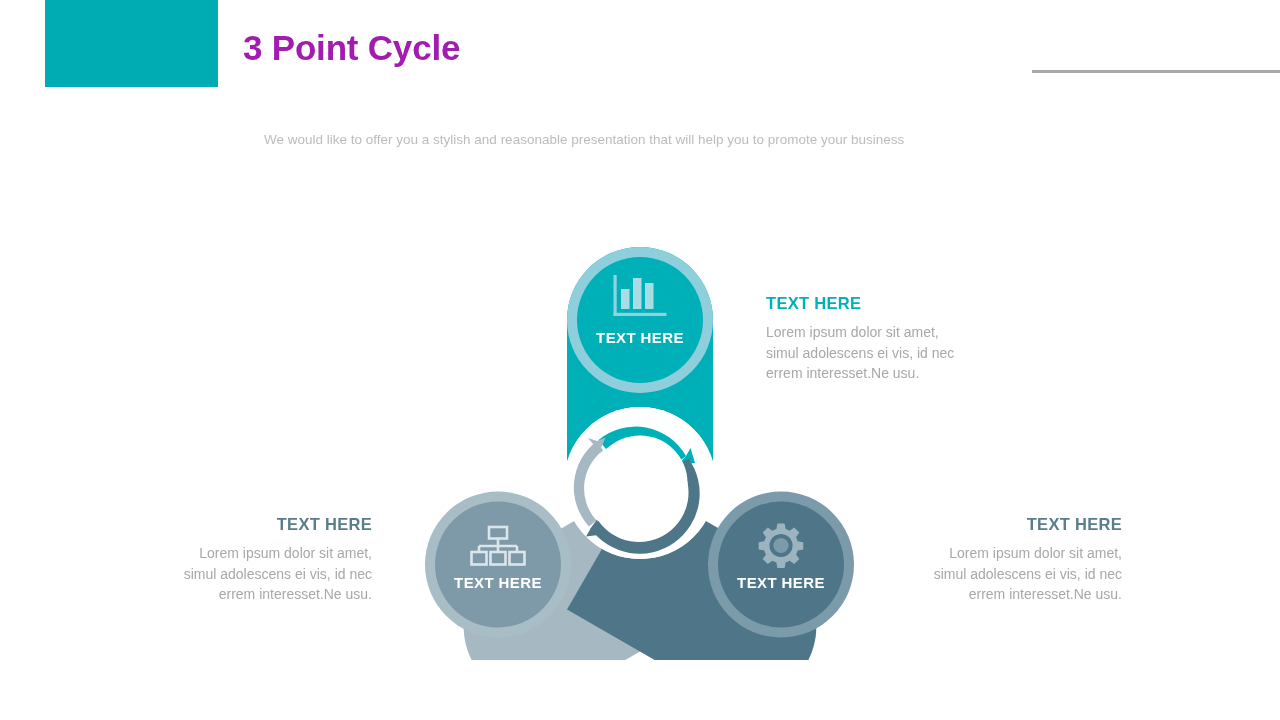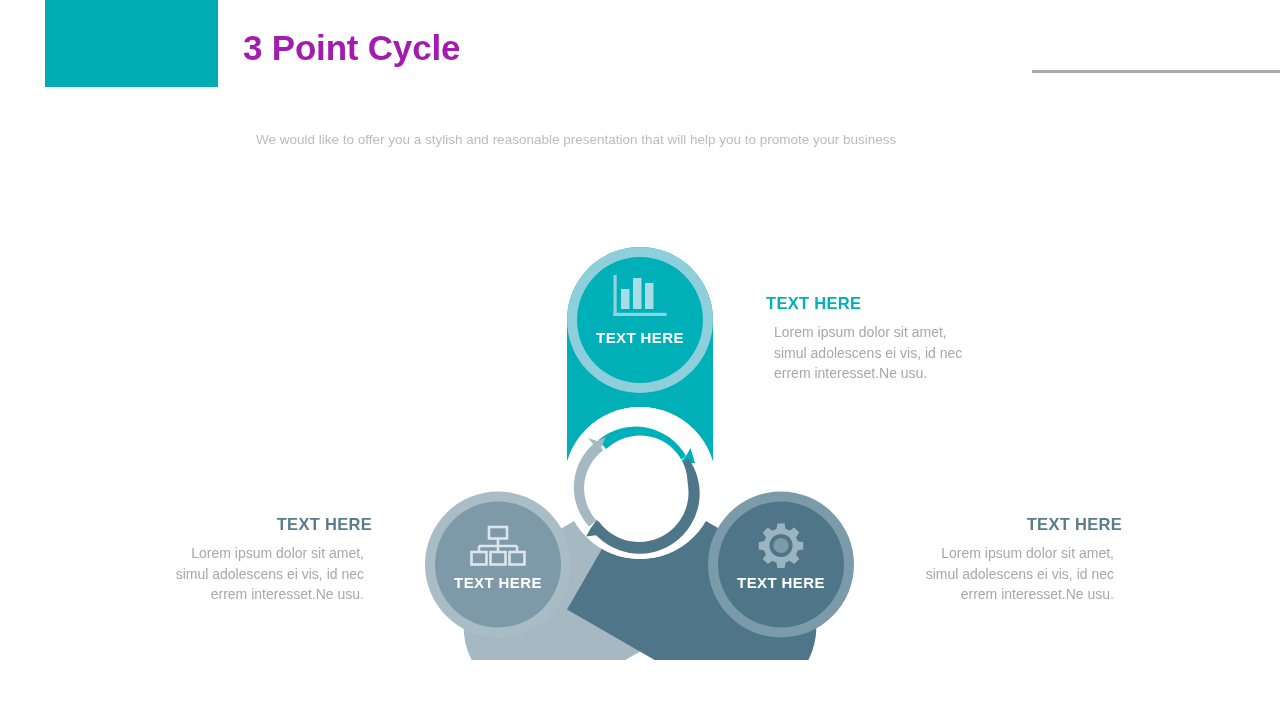--- a/index.html
+++ b/index.html
@@ -29,21 +29,21 @@
     left: 243px;
     top: 28px;
     font-size: 35px;
     font-weight: bold;
     color: #a21caf;
     letter-spacing: -0.2px;
     white-space: nowrap;
   }
   #page-subtitle {
     position: absolute;
-    left: 256px;
+    left: 264px;
     top: 132px;
     font-size: 13.5px;
     color: #bcbcbc;
     white-space: nowrap;
   }
   #header-rule {
     position: absolute;
     left: 1032px;
     top: 70px;
     width: 248px;
@@ -74,21 +74,21 @@
   .callout .c-title {
     font-size: 16.5px;
     font-weight: bold;
     letter-spacing: 0.3px;
     margin: 0 0 9px 0;
   }
   .callout .c-body {
     font-size: 14px;
     line-height: 1.47;
     color: #a8a8a8;
-    margin: 8px;
+    margin: 0;
     white-space: pre-line;
   }
 
   #callout-top-right { left: 766px; top: 294px; width: 230px; text-align: left; }
   #callout-top-right .c-title { color: #00b0bb; }
 
   #callout-left { left: 140px; top: 515px; width: 232px; text-align: right; }
   #callout-left .c-title { color: #5a7d8c; }
 
   #callout-right { left: 900px; top: 515px; width: 222px; text-align: right; }

